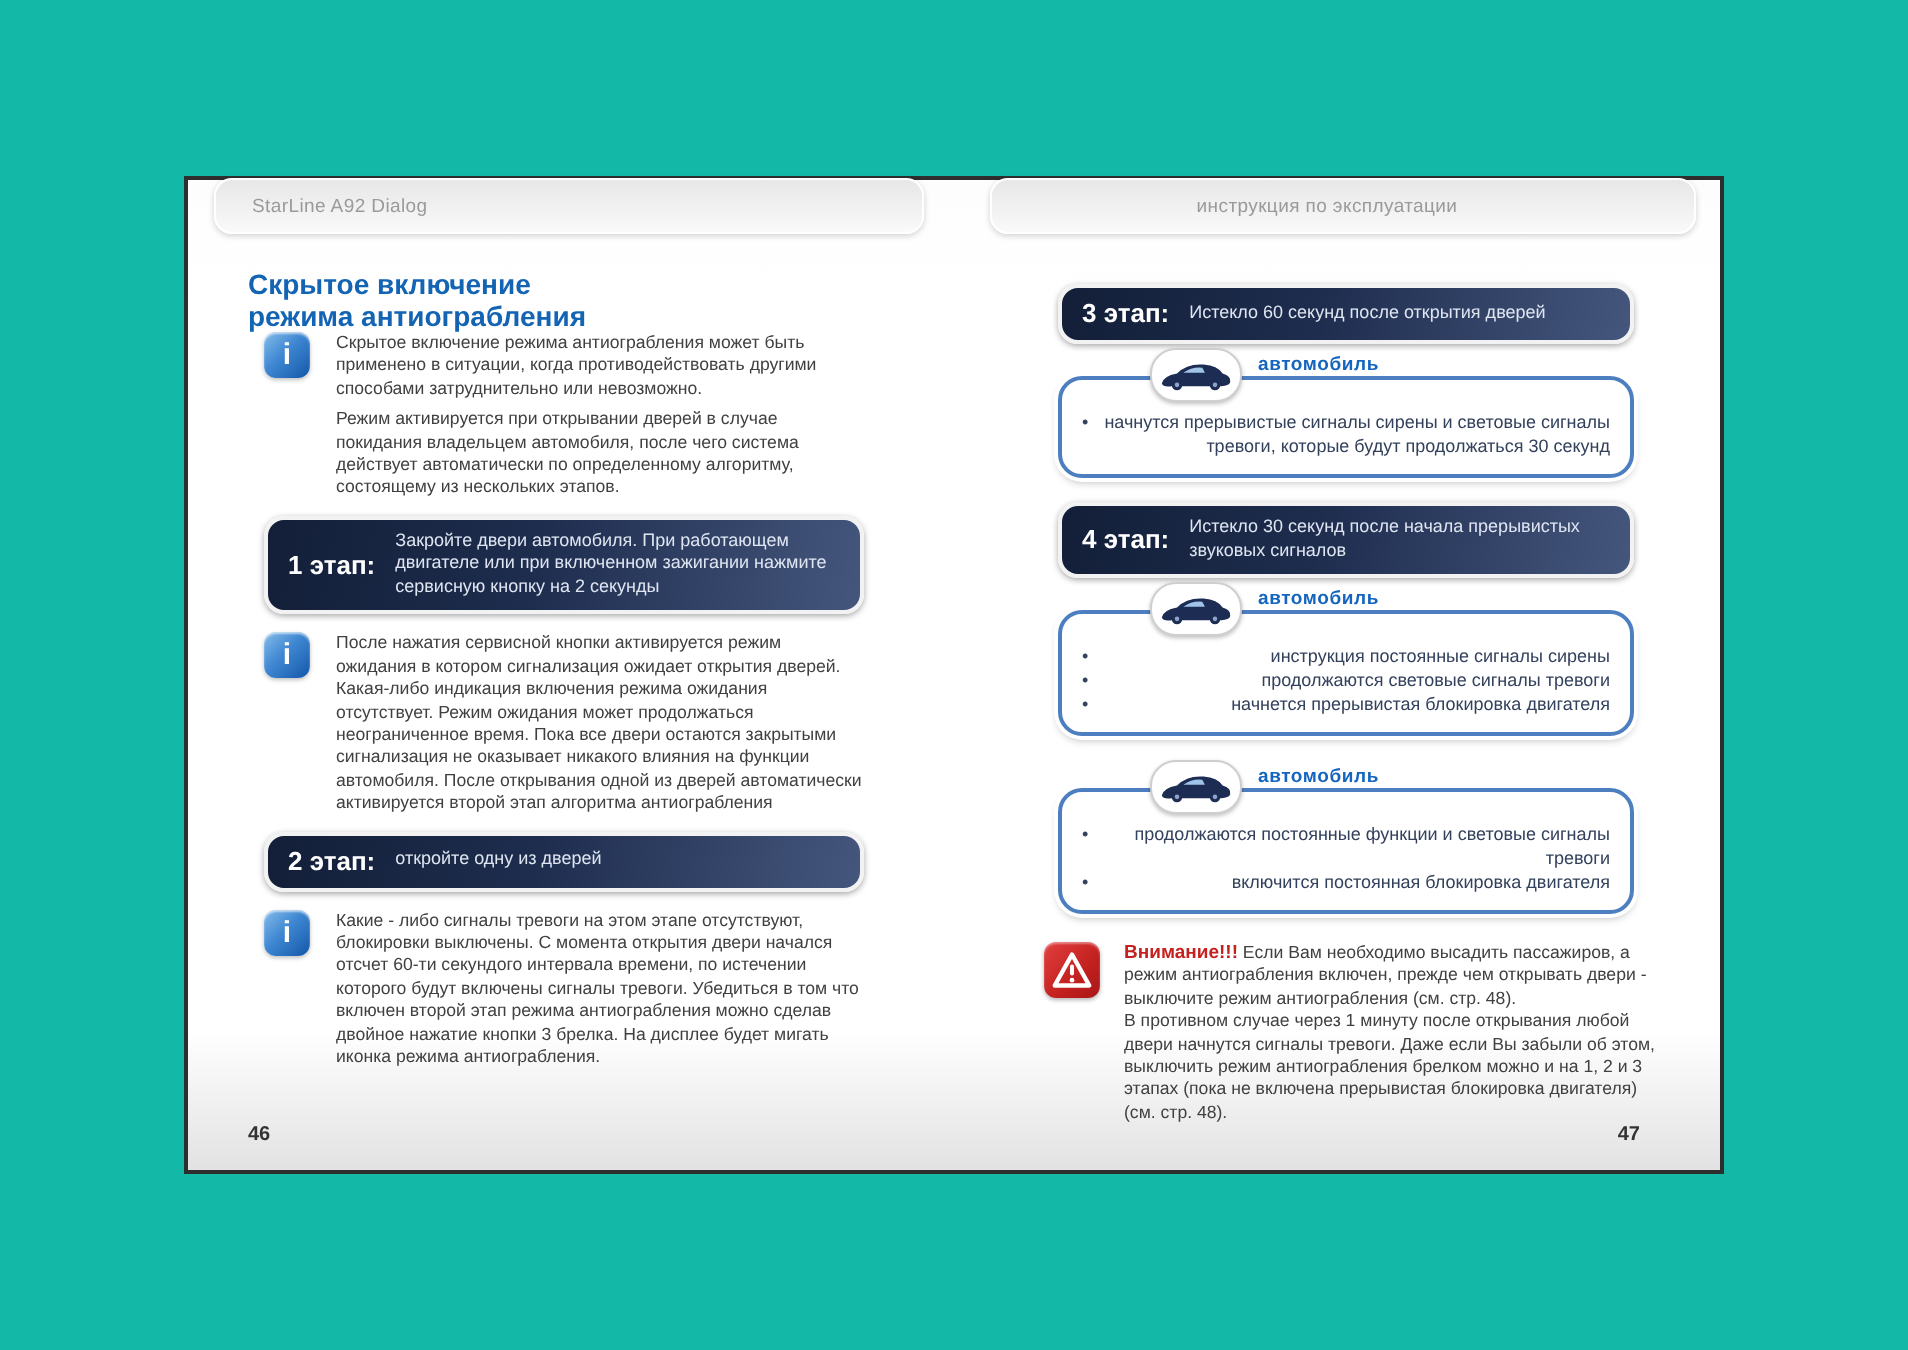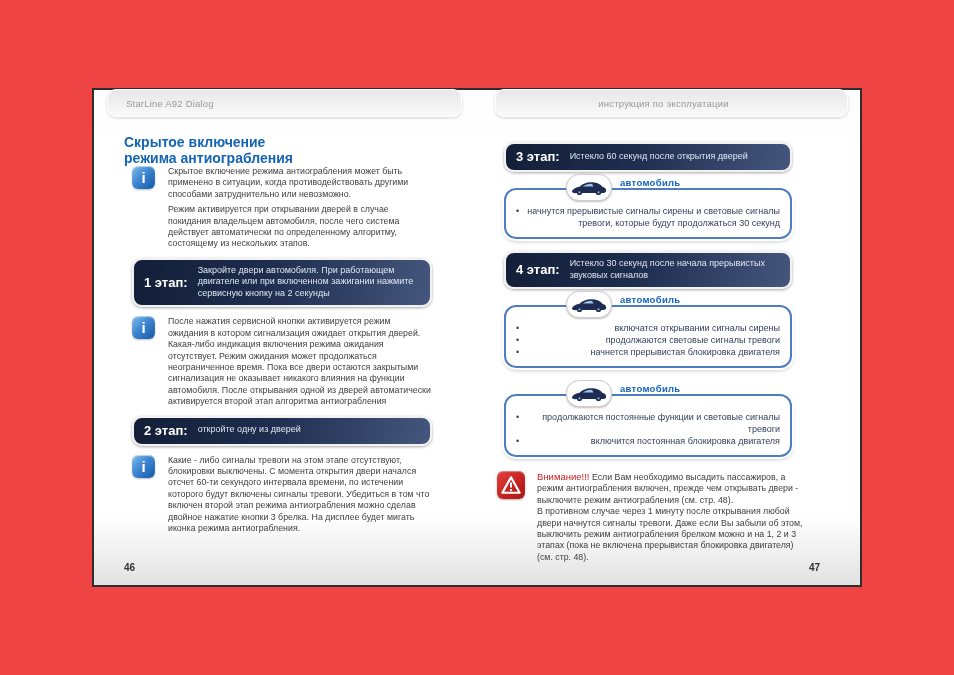--- a/index.html
+++ b/index.html
@@ -1,17 +1,17 @@
 <!DOCTYPE html>
 <html><head>
 <meta charset="utf-8">
 <style>
   * { margin:0; padding:0; box-sizing:border-box; }
   html,body { width:954px; height:675px; background:#ffffff; font-family:"Liberation Sans", sans-serif; }
-  .canvas { position:relative; width:954px; height:675px; background:#ef4444; overflow:hidden; }
+  .canvas { position:relative; width:954px; height:675px; background:#14b8a6; overflow:hidden; }
 
   .sheet {
     position:absolute; left:92px; top:88px; width:770px; height:499px;
     border:2px solid #2e2e2e;
     background:linear-gradient(180deg,#fdfdfd 0%,#ffffff 12%,#ffffff 86%,#e2e2e2 100%);
   }
 
   
   .tab {
     position:absolute; top:-1px; height:28px;
@@ -19,21 +19,21 @@
     border:1px solid #ffffff; border-radius:9px;
     box-shadow:0 1px 3px rgba(0,0,0,0.18);
     display:flex; align-items:center;
     font-size:9.5px; color:#9a9a9a; letter-spacing:0.2px;
   }
   .tab-left  { left:13px;  width:355px; padding-left:18px; }
   .tab-right { right:12px; width:353px; justify-content:center; padding-right:16px; }
 
   
   .col-left  { position:absolute; left:30px;  top:44px; width:308px; }
-  .col-right { position:absolute; left:410px; top:52px; width:288px; }
+  .col-right { position:absolute; left:435px; top:52px; width:288px; }
 
   .title { font-size:14px; font-weight:bold; color:#1464b4; line-height:16px; }
 
   .info-row { display:flex; gap:13px; padding-left:8px; margin-bottom:8px; }
   .info-icon {
     flex:0 0 23px; width:23px; height:23px; border-radius:6px;
     background:linear-gradient(135deg,#85bdea 0%,#3f87d2 45%,#1257a8 100%);
     box-shadow:inset 0 1px 1px rgba(255,255,255,0.6), 0 1px 2px rgba(0,0,0,0.25);
     color:#ffffff; font-weight:bold; font-size:15px;
     display:flex; align-items:center; justify-content:center;
@@ -48,21 +48,21 @@
     box-shadow:0 1px 3px rgba(0,0,0,0.35);
     display:flex; align-items:center; gap:10px;
     padding:5px 10px 6px 10px; min-height:27px;
   }
   .banner-label { font-size:13px; font-weight:bold; color:#ffffff; white-space:nowrap; }
   .banner-text  { font-size:9px; line-height:11.5px; color:#dfe6f2; }
 
   
   .step-group { margin-bottom:12px; }
   .step-group .banner { margin-left:0; margin-bottom:0; }
-  .car-row { display:flex; align-items:flex-start; gap:8px; margin-left:20px; margin-top:2px; margin-bottom:-13px; position:relative; z-index:2;padding-left:42px; }
+  .car-row { display:flex; align-items:flex-start; gap:8px; margin-left:4px; margin-top:2px; margin-bottom:-13px; position:relative; z-index:2;padding-left:42px; }
   .car-blob {
     width:46px; height:27px; background:#ffffff; border:1px solid #cfcfcf;
     border-radius:13px; box-shadow:0 1px 2px rgba(0,0,0,0.25);
     display:flex; align-items:center; justify-content:center;
   }
   .car-label { font-size:9.5px; font-weight:bold; color:#1565be; margin-top:3px; letter-spacing:0.3px; }
   .bullet-box {
     background:#ffffff; border:2px solid #4d7fc0; border-radius:12px;
     box-shadow:0 0 0 2px #ffffff, 0 2px 4px rgba(0,0,0,0.28);
     padding:15px 10px 8px 8px;
@@ -73,21 +73,21 @@
 
   
   .warning { display:flex; gap:12px; margin-left:-7px; margin-top:14px; width:312px; }
   .warn-icon {
     flex:0 0 28px; width:28px; height:28px; border-radius:6px;
     background:linear-gradient(135deg,#e2403f 0%,#c2211f 60%,#a81718 100%);
     box-shadow:inset 0 1px 1px rgba(255,255,255,0.4), 0 1px 2px rgba(0,0,0,0.3);
     display:flex; align-items:center; justify-content:center;
   }
   .warn-text { font-size:8.8px; line-height:11.4px; color:#404040; }
-  .warn-title { color:#c5211f; font-weight:normal; font-size:9.5px; }
+  .warn-title { color:#c5211f; font-weight:bold; font-size:9.5px; }
 
   .pagenum { position:absolute; bottom:12px; font-size:10px; font-weight:bold; color:#333333; }
   .pn-left  { left:30px; }
   .pn-right { right:40px; }
 </style>
 </head>
 <body>
 
 <div class="canvas">
   <div class="sheet">
@@ -178,21 +178,21 @@
               <circle cx="15" cy="22" r="4.2" fill="#1d2c52"></circle>
                 <circle cx="15" cy="22" r="1.8" fill="#8fa3c8"></circle>
               <circle cx="45" cy="22" r="4.2" fill="#1d2c52"></circle>
                 <circle cx="45" cy="22" r="1.8" fill="#8fa3c8"></circle>
             </svg>
           </div>
           <div class="car-label">автомобиль</div>
         </div>
         <div class="bullet-box">
           <ul>
-            <li>включатся открывании сигналы сирены</li>
+            <li>инструкция постоянные сигналы сирены</li>
             <li>продолжаются световые сигналы тревоги</li>
             <li>начнется прерывистая блокировка двигателя</li>
           </ul>
         </div>
       </div>
 
       <div class="step-group">
         <div class="car-row">
           <div class="car-blob">
             <svg width="38" height="20" viewBox="0 0 60 30">

